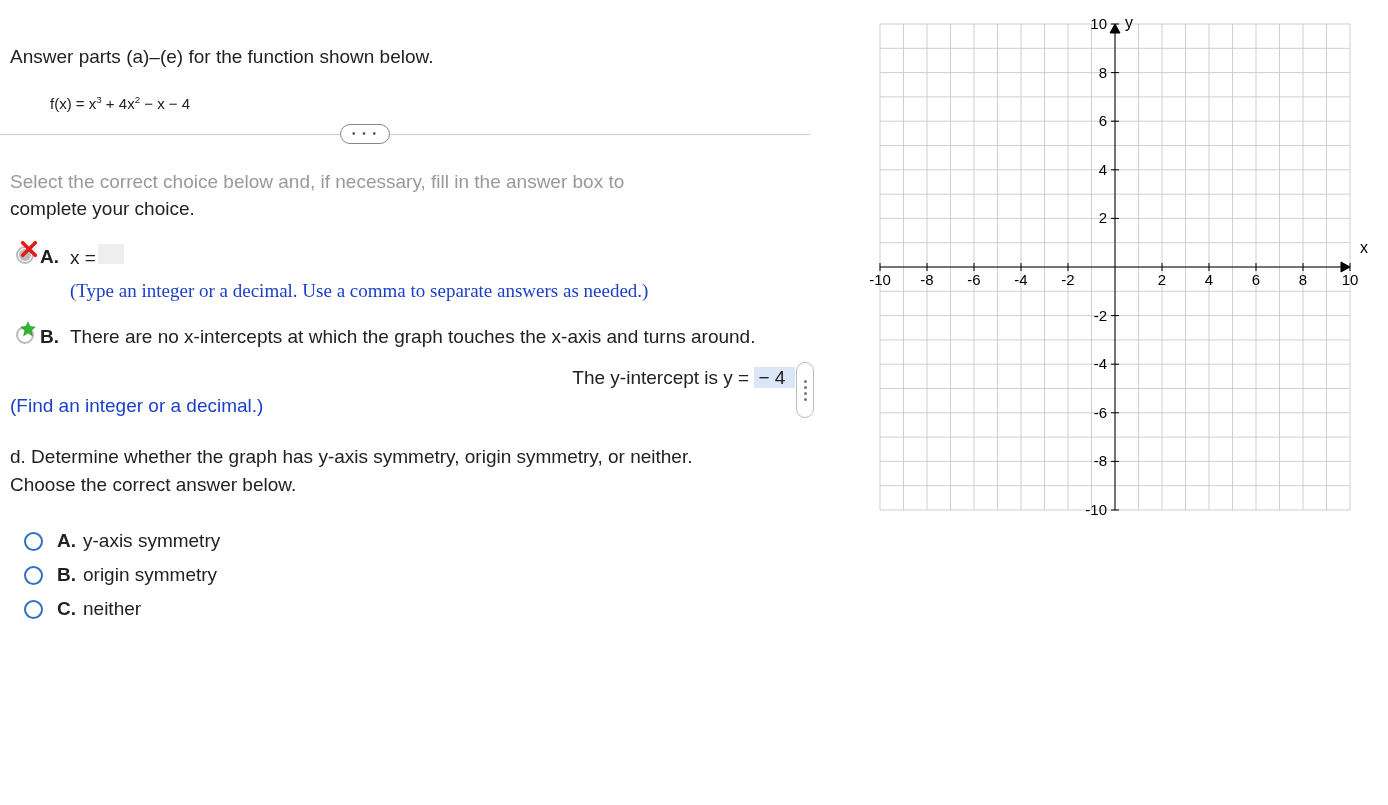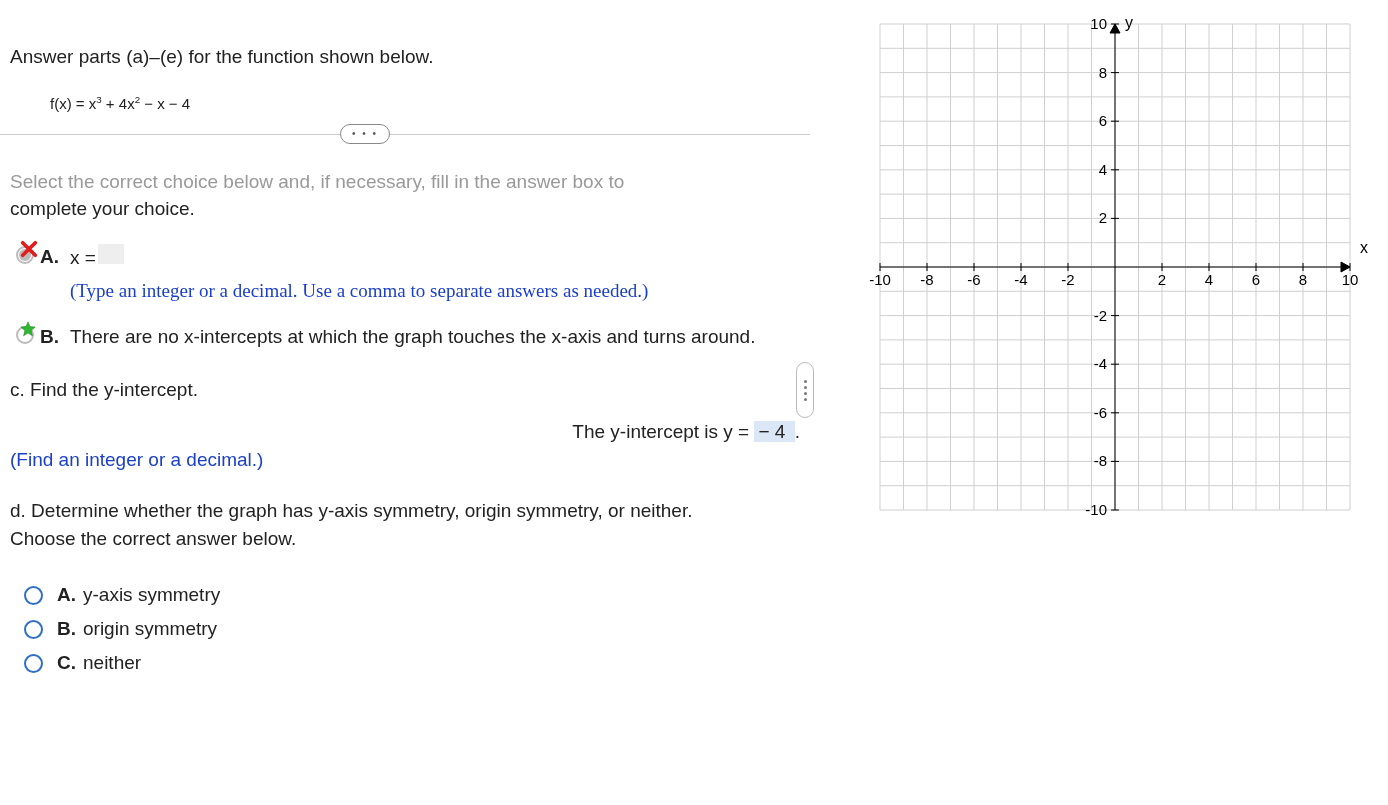--- a/index.html
+++ b/index.html
@@ -115,23 +115,20 @@
             <svg viewBox="0 0 20 20">
                 <path d="M10 1 L12.5 7 L19 7.5 L14 12 L15.5 18.5 L10 15 L4.5 18.5 L6 12 L1 7.5 L7.5 7 Z" fill="#2fb82f" stroke="#1a7a1a" stroke-width="0.6"></path>
               </svg>
           </div>
         </div>
       </div>
       <div class="letter-col">B.</div>
       <div class="text-col">There are no x-intercepts at which the graph touches the x-axis and turns around.</div>
     </div>
 
-    <div class="section-heading">
-      <b style="font-weight:normal;">c. Find the y-intercept.</b>
-    </div>
     <div style="height:6px;"></div>
     <div class="yint-line">
       <span>The y-intercept is y = </span><span class="yint-value"> − 4 </span><span>.</span>
     </div>
     <div class="yint-hint">(Find an integer or a decimal.)</div>
 
     <div class="section-heading" style="padding-top:26px; line-height:1.45; max-width:740px;">d. Determine whether the graph has y-axis symmetry, origin symmetry, or neither. Choose the correct answer below.</div>
 
     <div style="height:14px;"></div>
     <div class="option-row">

